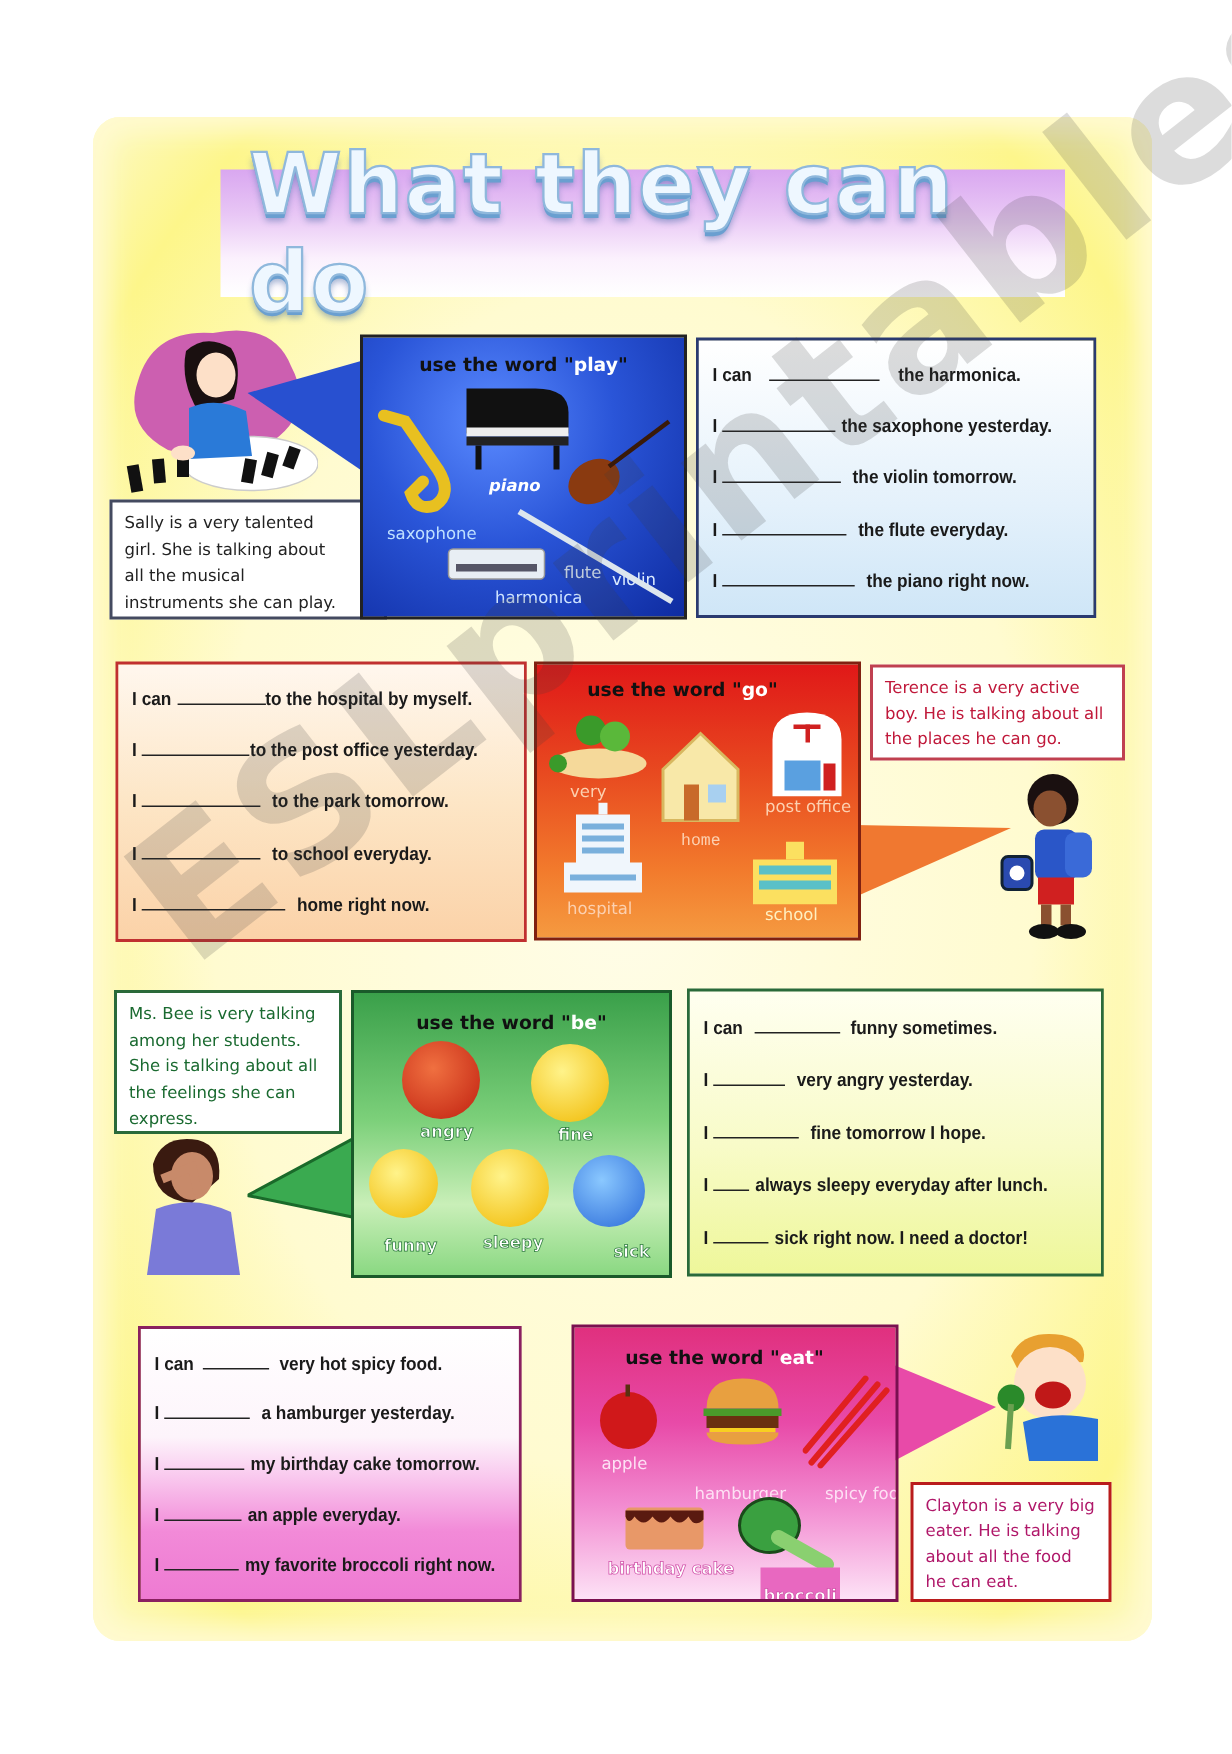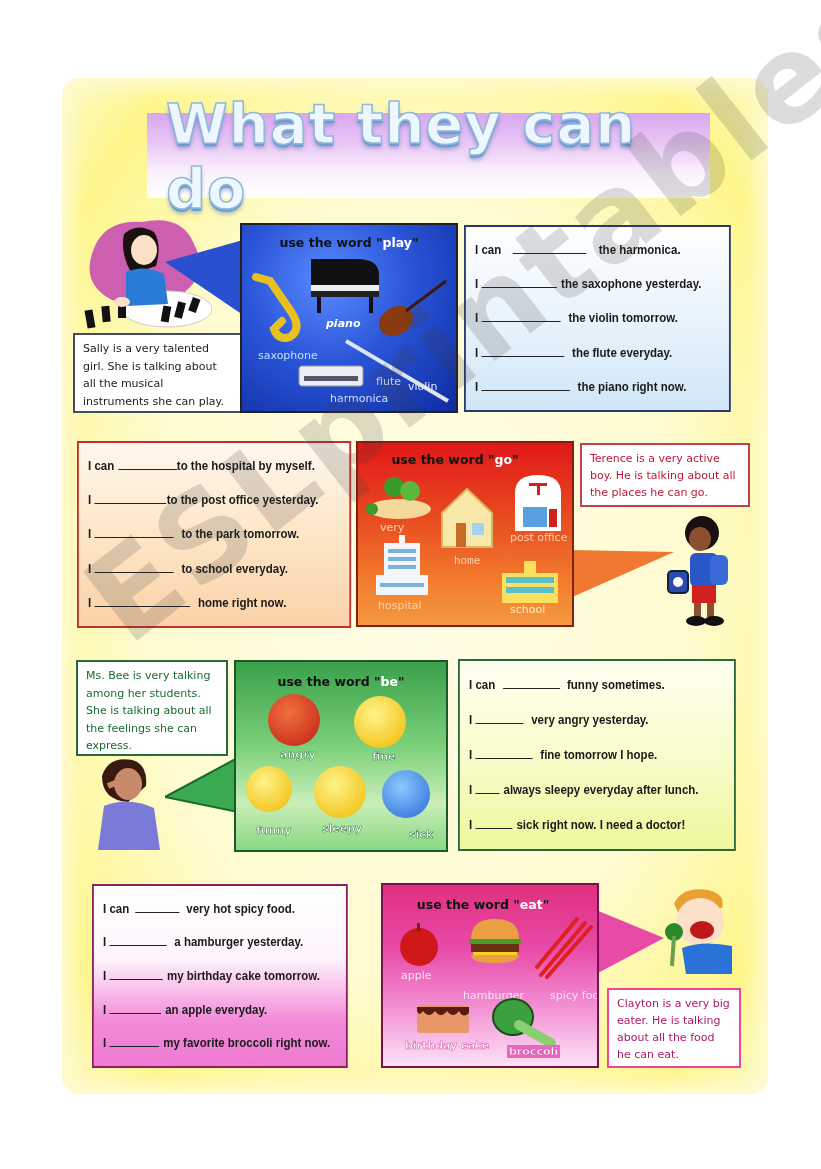--- a/index.html
+++ b/index.html
@@ -318,34 +318,34 @@
   <div class="item-label" style="left:167px;top:104px;color:#fde0f4;">spicy food</div>
   <svg style="position:absolute;left:30px;top:112px;" width="60" height="40" viewBox="0 0 60 40">
     <rect x="4" y="8" width="52" height="28" rx="3" fill="#e89868"></rect>
     <path d="M4 10 L56 10 L56 16 Q50 22 46 14 Q40 22 34 14 Q28 22 22 14 Q16 22 10 14 Q6 20 4 14Z" fill="#5a1a10"></path>
   </svg>
   <div class="item-label" style="left:22px;top:154px;color:#fff;font-weight:bold;-webkit-text-stroke:0.5px #d050a8;">birthday cake</div>
   <svg style="position:absolute;left:108px;top:110px;" width="66" height="56" viewBox="0 0 66 56">
     <ellipse cx="22" cy="22" rx="20" ry="18" fill="#3aa040" stroke="#1a4a1a" stroke-width="2"></ellipse>
     <path d="M28 30 L60 48" stroke="#8ad070" stroke-width="10" stroke-linecap="round"></path>
   </svg>
-  <div class="item-label" style="left:124px;top:160px;color:#fff;font-weight:bold;-webkit-text-stroke:0.5px #d050a8;background:#e868c0;padding:0 2px;">broccoli</div>
+  <div class="item-label" style="left:124px;top:160px;color:#fff;font-weight:bold;-webkit-text-stroke:0.5px #d050a8;background:#e868c0;padding:12px 2px;">broccoli</div>
 </div>
 
 <div class="char" style="left:662px;top:886px;width:78px;height:90px;">
   <svg width="78" height="90" viewBox="0 0 78 90">
     <path d="M12 18 Q20 0 46 4 Q64 8 60 22 L16 26Z" fill="#e8a030"></path>
     <ellipse cx="38" cy="36" rx="24" ry="24" fill="#fde0c8"></ellipse>
     <ellipse cx="40" cy="44" rx="12" ry="9" fill="#c01818"></ellipse>
     <path d="M20 62 Q40 54 70 60 L70 88 L24 88Z" fill="#2a72d8"></path>
     <circle cx="12" cy="46" r="9" fill="#2a8a2a"></circle>
       <line x1="12" y1="50" x2="10" y2="80" stroke="#6aa050" stroke-width="4"></line>
   </svg>
 </div>
 
-<div class="box desc-box" style="left:607px;top:988px;width:134px;height:80px;border:2px solid #ec4899;color:#b0186a;font-size:11px;line-height:17px;">
+<div class="box desc-box" style="left:607px;top:988px;width:134px;height:80px;border:2px solid #b91c1c;color:#b0186a;font-size:11px;line-height:17px;">
   <div>Clayton is a very big</div>
   <div>eater. He is talking</div>
   <div>about all the food</div>
   <div>he can eat.</div>
 </div>
 
 <div class="watermark">ESLprintables.com</div>
 
 </body></html>

